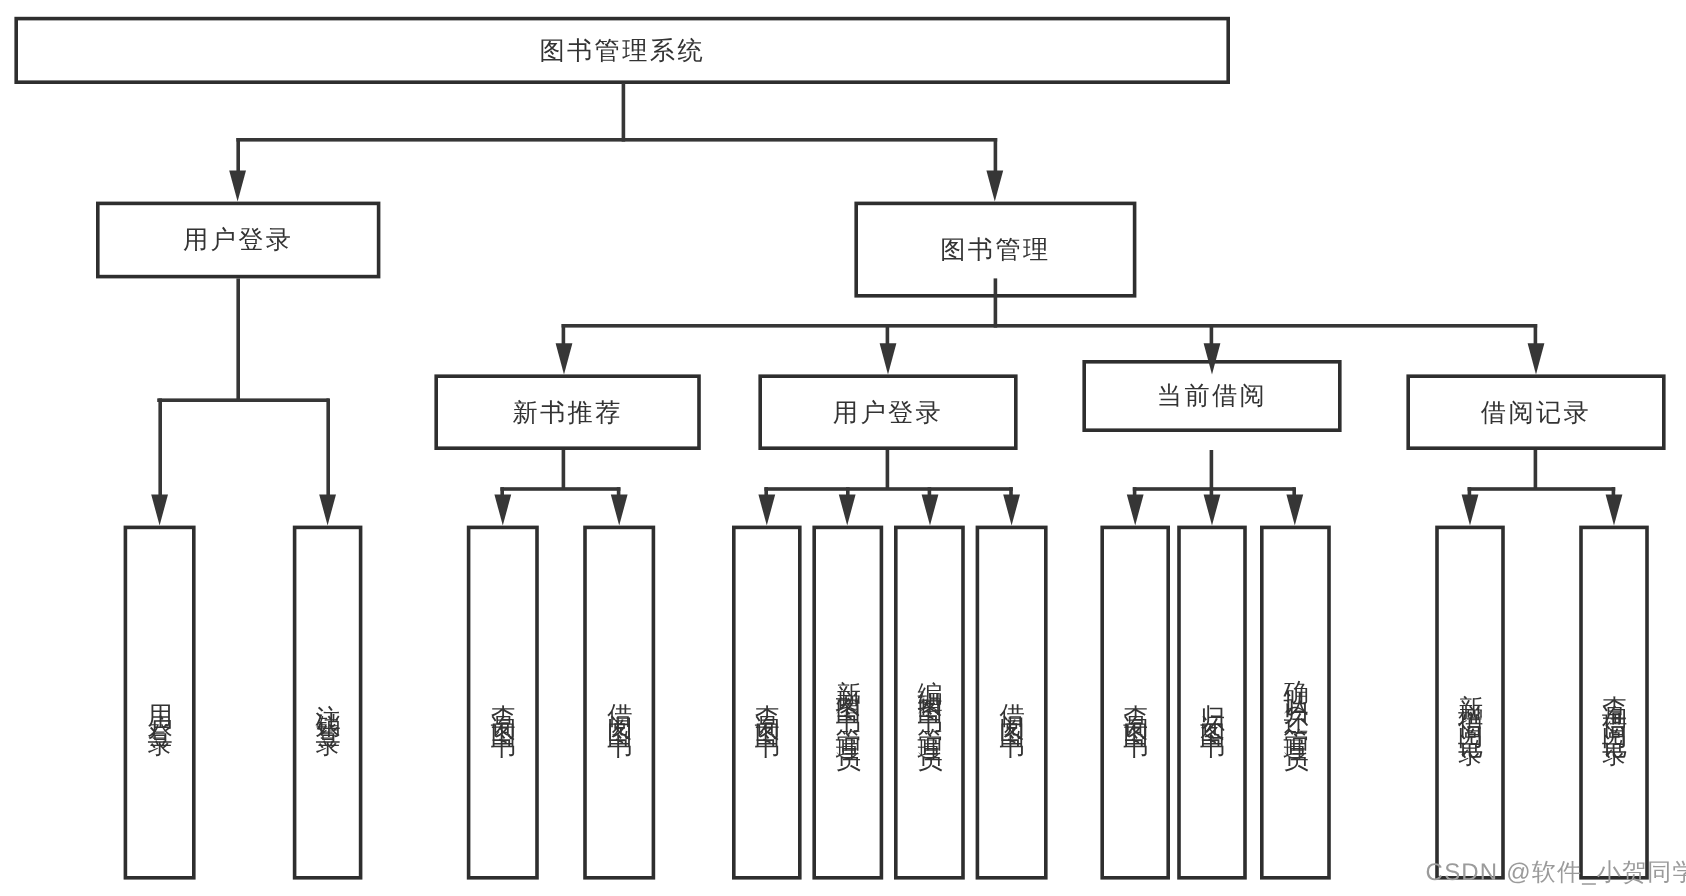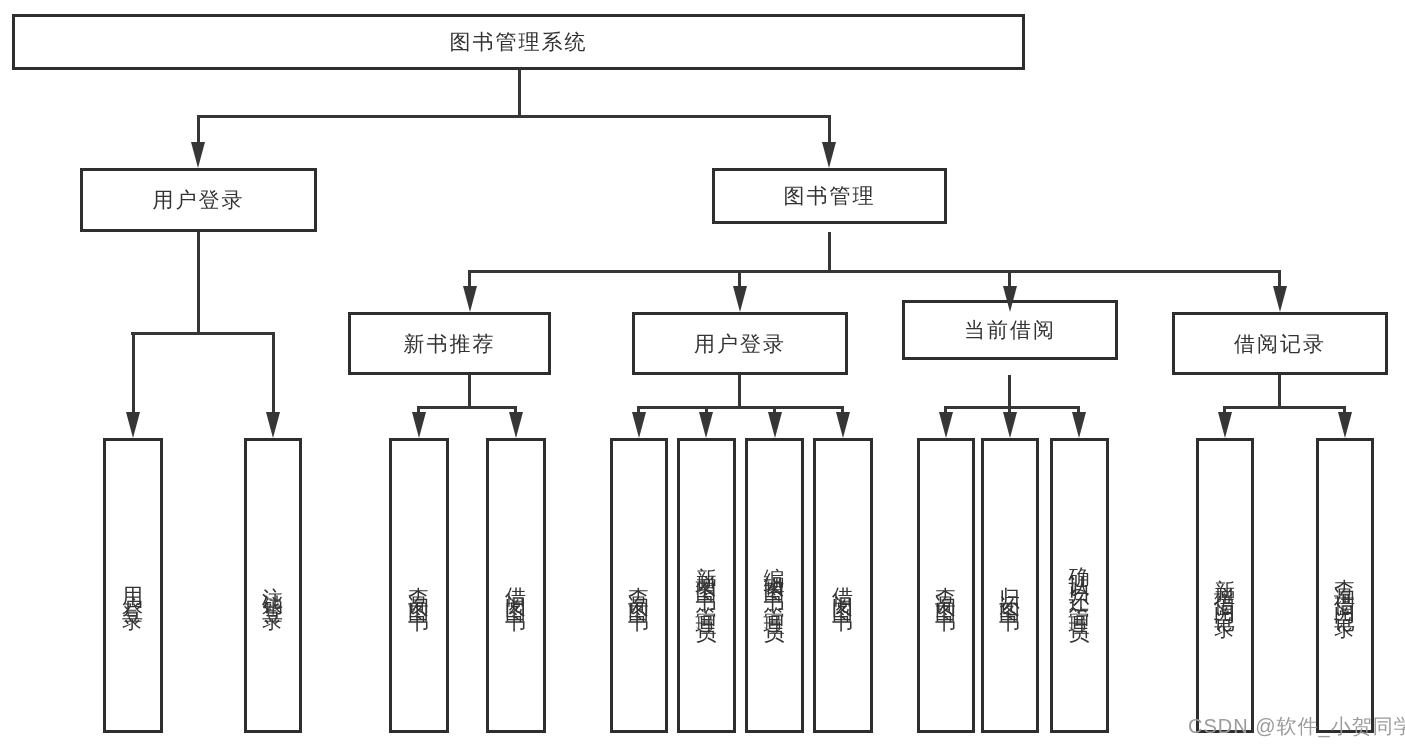--- a/index.html
+++ b/index.html
@@ -28,23 +28,23 @@
 </style>
 </head>
 <body>
 
 <div class="canvas">
 
   <div class="box" style="left:12px;top:14px;width:1013px;height:56px">图书管理系统</div>
 
   <div class="box" style="left:80px;top:168px;width:237px;height:64px">用户登录</div>
 
-  <div class="box" style="left:712px;top:168px;width:235px;height:56px">图书管理</div>
+  <div class="box" style="left:712px;top:168px;width:235px;height:80px">图书管理</div>
 
-  <div class="box" style="left:348px;top:312px;width:203px;height:63px">新书推荐</div>
+  <div class="box" style="left:362px;top:312px;width:222px;height:63px">新书推荐</div>
   <div class="box" style="left:632px;top:312px;width:216px;height:63px">用户登录</div>
   <div class="box" style="left:902px;top:300px;width:216px;height:60px">当前借阅</div>
   <div class="box" style="left:1172px;top:312px;width:216px;height:63px">借阅记录</div>
 
   <div class="box leaf" style="left:103px;top:438px;width:60px;height:295px">
     <span>用户登录</span>
   </div>
   <div class="box leaf" style="left:244px;top:438px;width:58px;height:295px">
     <span>注销登录</span>
   </div>

